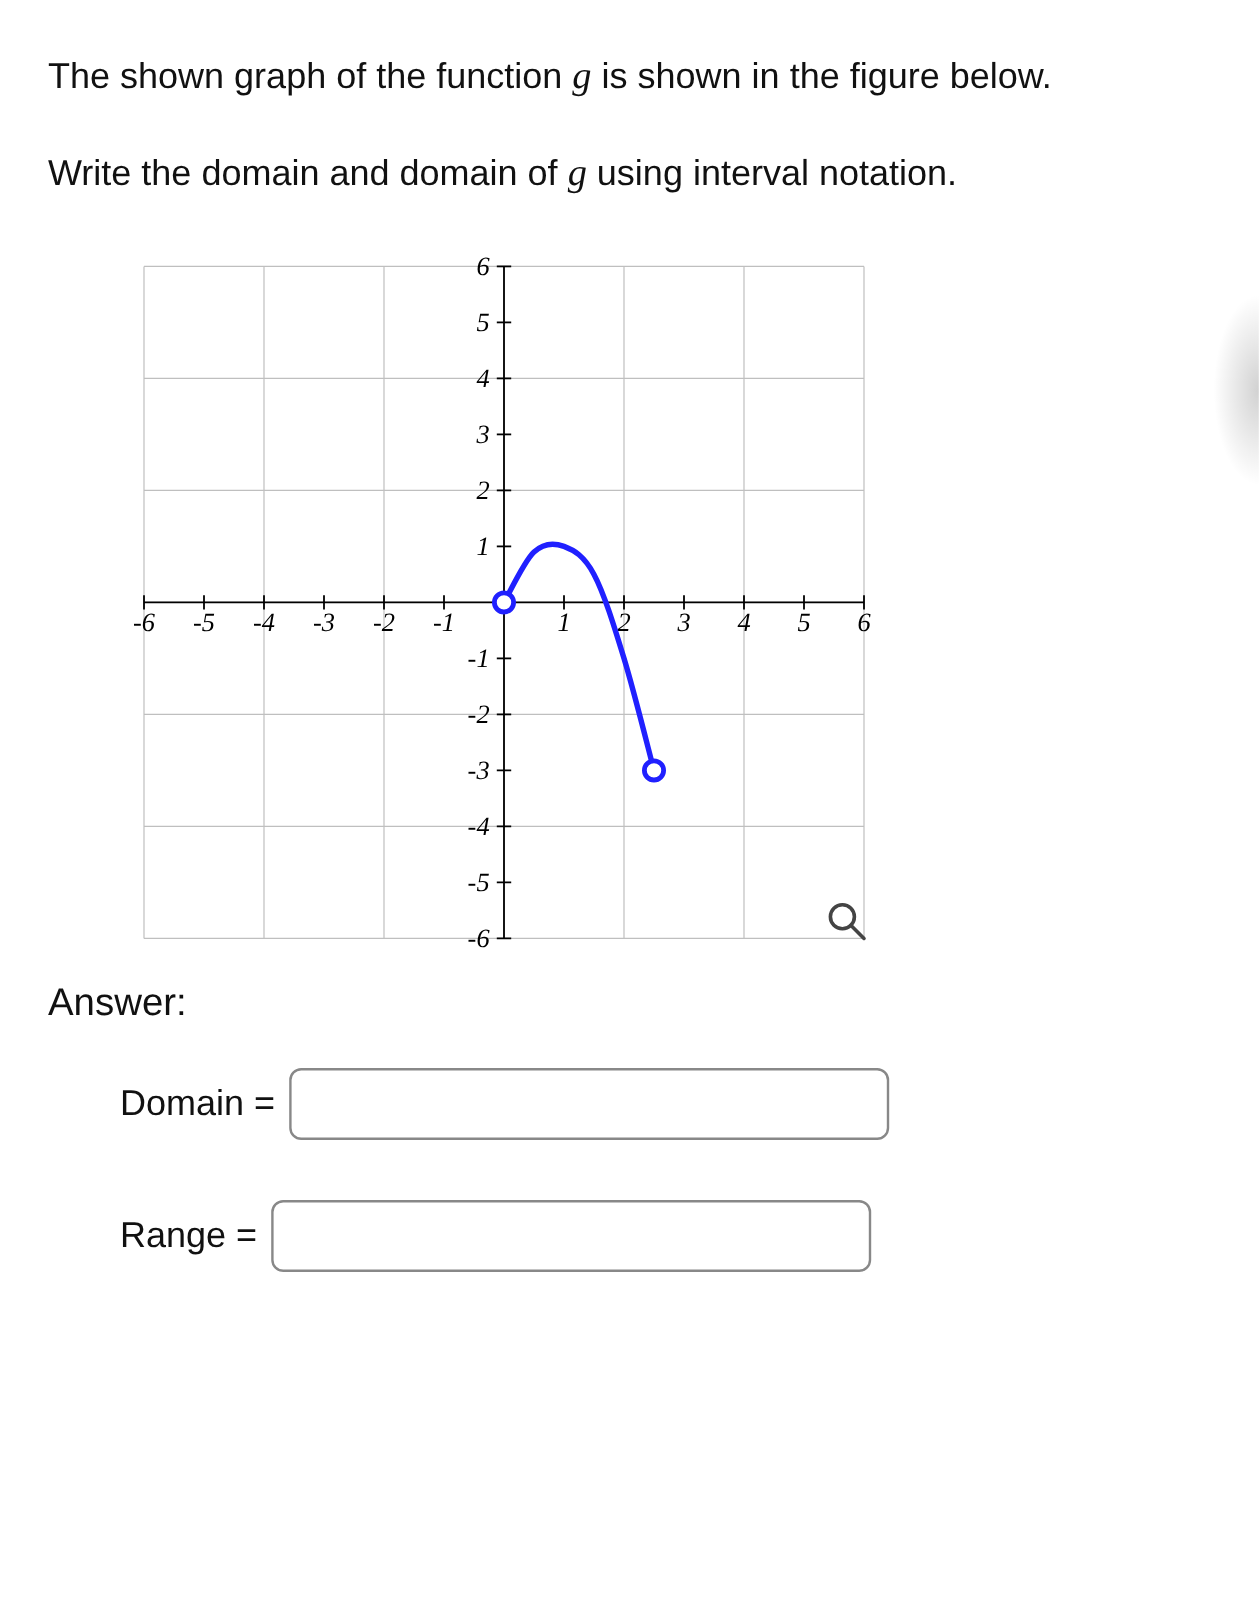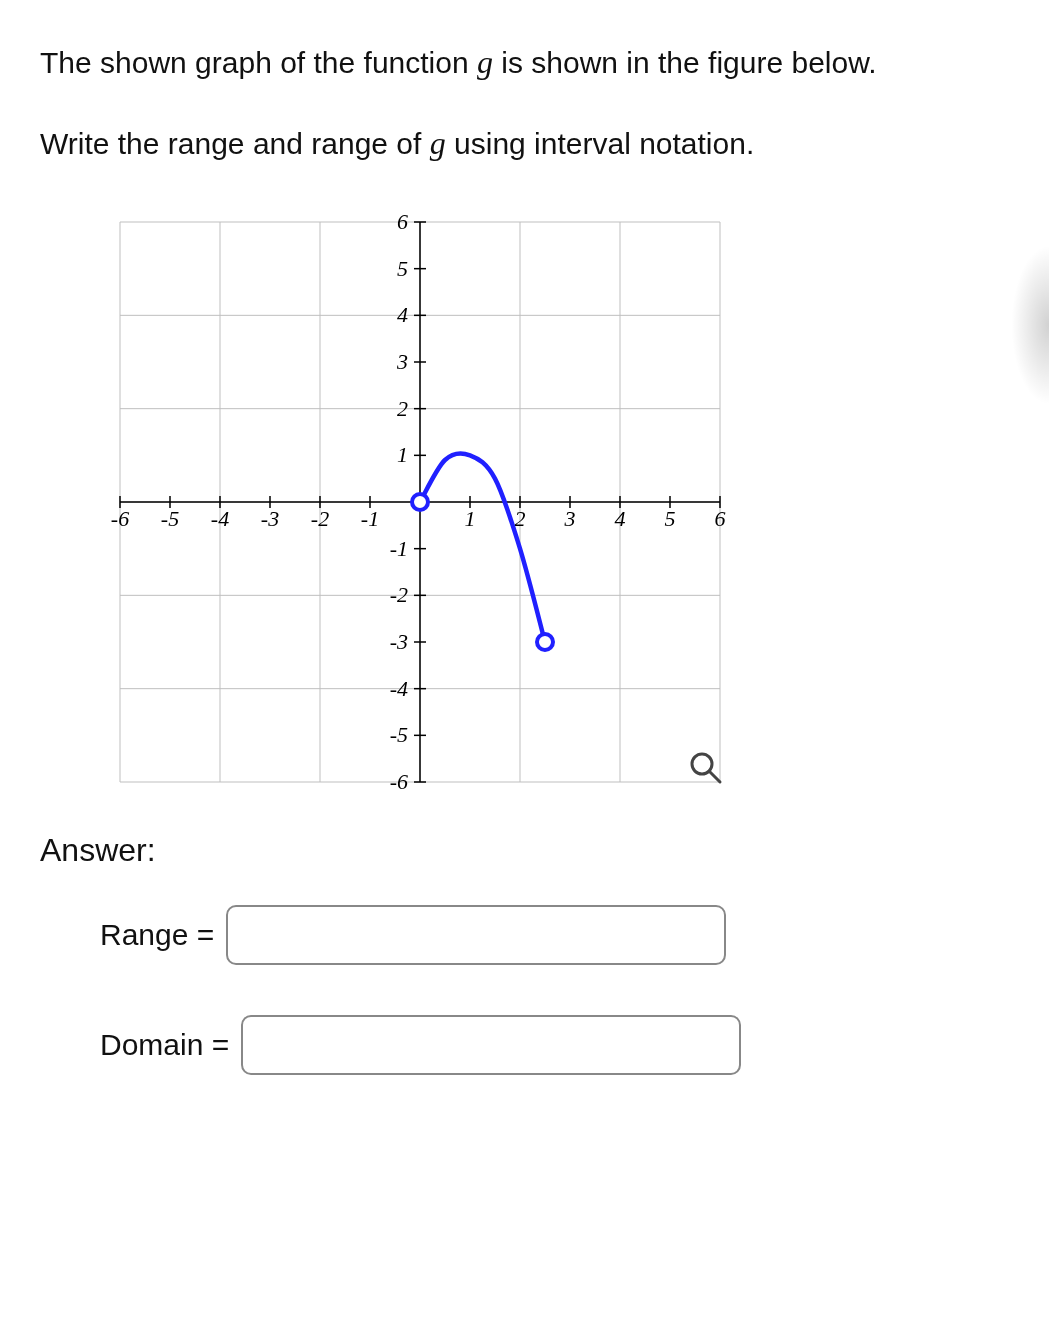--- a/index.html
+++ b/index.html
@@ -53,21 +53,21 @@
     stroke-width: 4.5;
     fill: none;
     stroke-linecap: round;
   }
   .open-pt {
     fill: #fff;
     stroke: #2020ff;
     stroke-width: 4;
   }
   .answer-block {
-    margin-top: 30px;
+    margin-top: 15px;
   }
   .ans-heading {
     font-size: 32px;
     margin-bottom: 36px;
   }
   .ans-row {
     display: flex;
     align-items: center;
     margin-left: 60px;
     margin-bottom: 50px;
@@ -98,21 +98,21 @@
   }
 </style>
 </head>
 <body>
 
 <div class="question-text">
   <span>The shown graph of the function </span><span class="math-var">g</span><span> is shown in the figure below.</span>
 </div>
 
 <div class="question-text">
-  <span>Write the range and range of </span><span class="math-var">g</span><span> using interval notation.</span>
+  <span>Write the domain and domain of </span><span class="math-var">g</span><span> using interval notation.</span>
 </div>
 
 <div class="chart-wrap">
   <svg class="chart" id="chart-svg" width="640" height="600">
       <line x1="20" y1="580" x2="20" y2="20" class="grid-line"></line>
       <line x1="120" y1="580" x2="120" y2="20" class="grid-line"></line>
       <line x1="220" y1="580" x2="220" y2="20" class="grid-line"></line>
       <line x1="320" y1="580" x2="320" y2="20" class="grid-line"></line>
       <line x1="420" y1="580" x2="420" y2="20" class="grid-line"></line>
       <line x1="520" y1="580" x2="520" y2="20" class="grid-line"></line>
@@ -178,22 +178,22 @@
       <circle cx="320" cy="300" r="8" class="open-pt"></circle>
       <circle cx="445" cy="440" r="8" class="open-pt"></circle>
       <circle cx="602" cy="562" r="10" fill="none" stroke="#444" stroke-width="3"></circle>
       <line x1="609" y1="569" x2="620" y2="580" stroke="#444" stroke-width="3" stroke-linecap="round"></line>
     </svg>
 </div>
 
 <div class="answer-block">
   <div class="ans-heading">Answer:</div>
   <div class="ans-row">
-    <div class="ans-label">Range =</div>
+    <div class="ans-label">Domain =</div>
     <input class="ans-input" type="text" value="" style="">
   </div>
   <div class="ans-row">
-    <div class="ans-label">Domain =</div>
+    <div class="ans-label">Range =</div>
     <input class="ans-input" type="text" value="" style="">
   </div>
 </div>
 
 <div class="side-tab"></div>
 
 </body></html>

